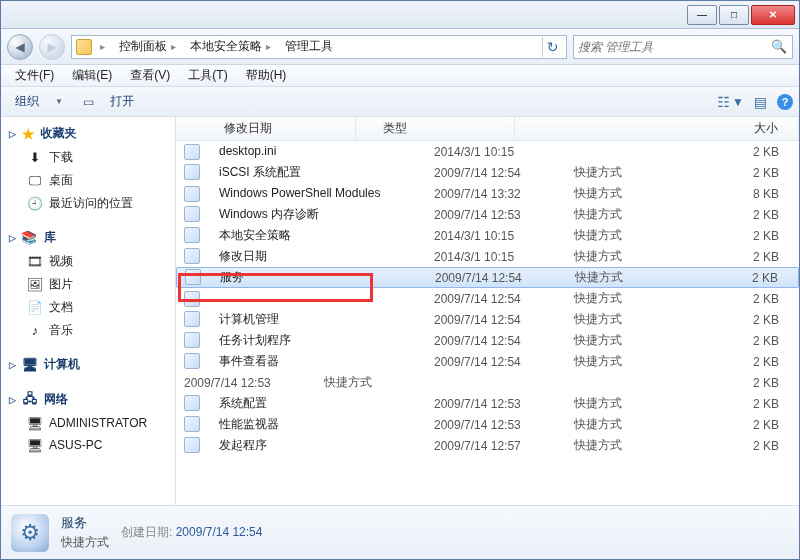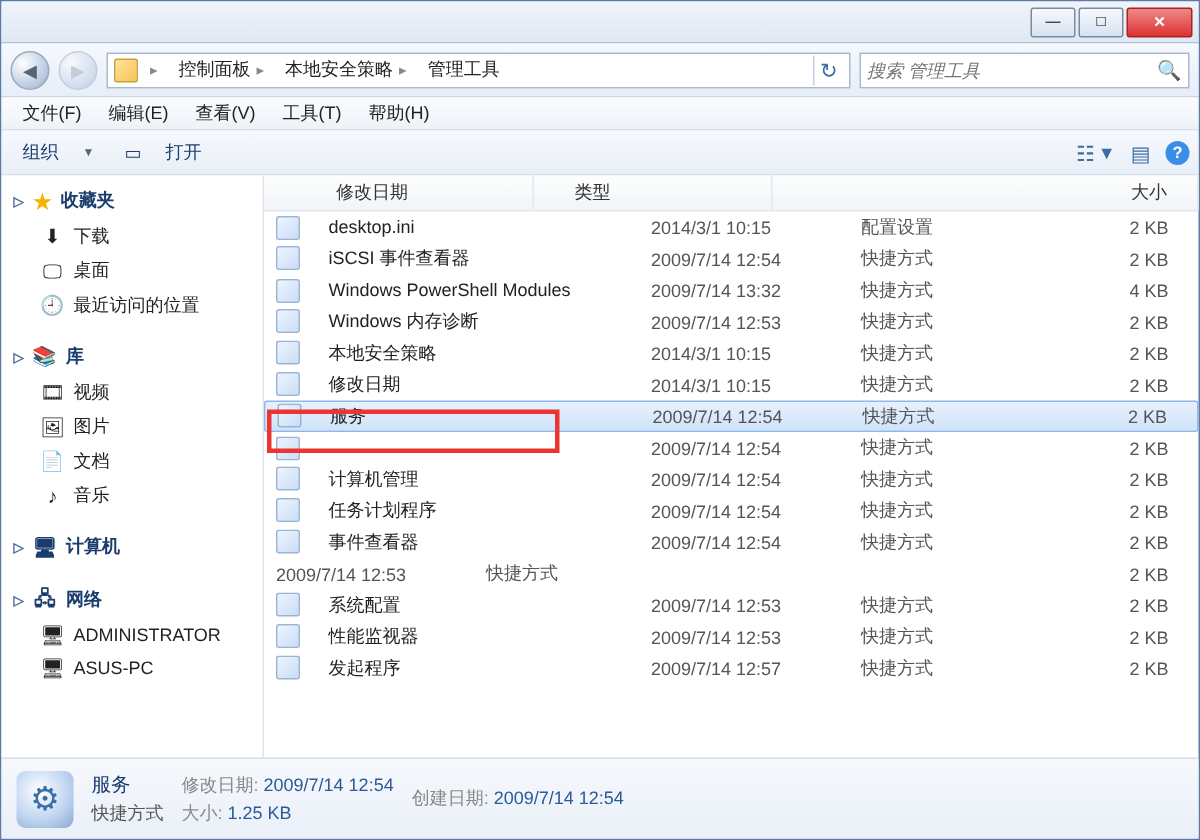--- a/index.html
+++ b/index.html
@@ -207,40 +207,39 @@
         <div class="col type">类型</div>
         <div class="col size">大小</div>
       </div>
       <div class="list" id="filelist">
           <div class="row">
             <div class="cell name">
               <span class="fileicon shortcut"></span>
               <span>desktop.ini</span>
             </div>
             <div class="cell date">2014/3/1 10:15</div>
-            <div class="cell type">配置设置</div>
-            <div class="cell size">2 KB</div>
-          </div>
-          <div class="row">
-            <div class="cell name">
-              <span class="fileicon shortcut"></span>
-              <span>iSCSI 事件查看器</span>
+            <div class="cell size">2 KB</div>
+          </div>
+          <div class="row">
+            <div class="cell name">
+              <span class="fileicon shortcut"></span>
+              <span>iSCSI 系统配置</span>
             </div>
             <div class="cell date">2009/7/14 12:54</div>
             <div class="cell type">快捷方式</div>
             <div class="cell size">2 KB</div>
           </div>
           <div class="row">
             <div class="cell name">
               <span class="fileicon shortcut"></span>
               <span>Windows PowerShell Modules</span>
             </div>
             <div class="cell date">2009/7/14 13:32</div>
             <div class="cell type">快捷方式</div>
-            <div class="cell size">4 KB</div>
+            <div class="cell size">8 KB</div>
           </div>
           <div class="row">
             <div class="cell name">
               <span class="fileicon shortcut"></span>
               <span>Windows 内存诊断</span>
             </div>
             <div class="cell date">2009/7/14 12:53</div>
             <div class="cell type">快捷方式</div>
             <div class="cell size">2 KB</div>
           </div>
@@ -342,22 +341,18 @@
     </div>
   </div>
 
   <div class="details">
     <div class="bigicon">⚙</div>
     <div class="detcol">
       <span class="title">服务</span>
       <span>快捷方式</span>
     </div>
     <div class="detcol">
-      <span><span class="detlbl">修改日期:</span> <span class="detval">2009/7/14 12:54</span></span>
-      <span><span class="detlbl">大小:</span> <span class="detval">1.25 KB</span></span>
-    </div>
-    <div class="detcol">
       <span><span class="detlbl">创建日期:</span> <span class="detval">2009/7/14 12:54</span></span>
     </div>
   </div>
 
   <div class="redbox" id="redbox" style="top: 273px; left: 178px; width: 195px; height: 29px;"></div>
 </div>
 
 </body></html>

